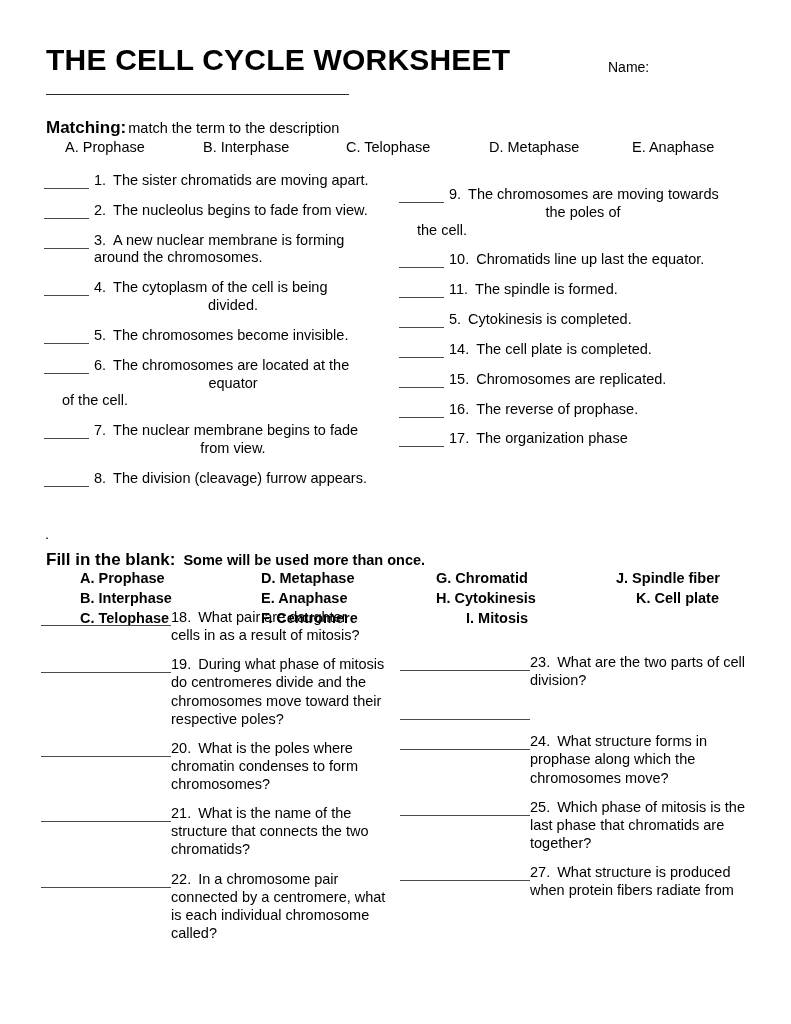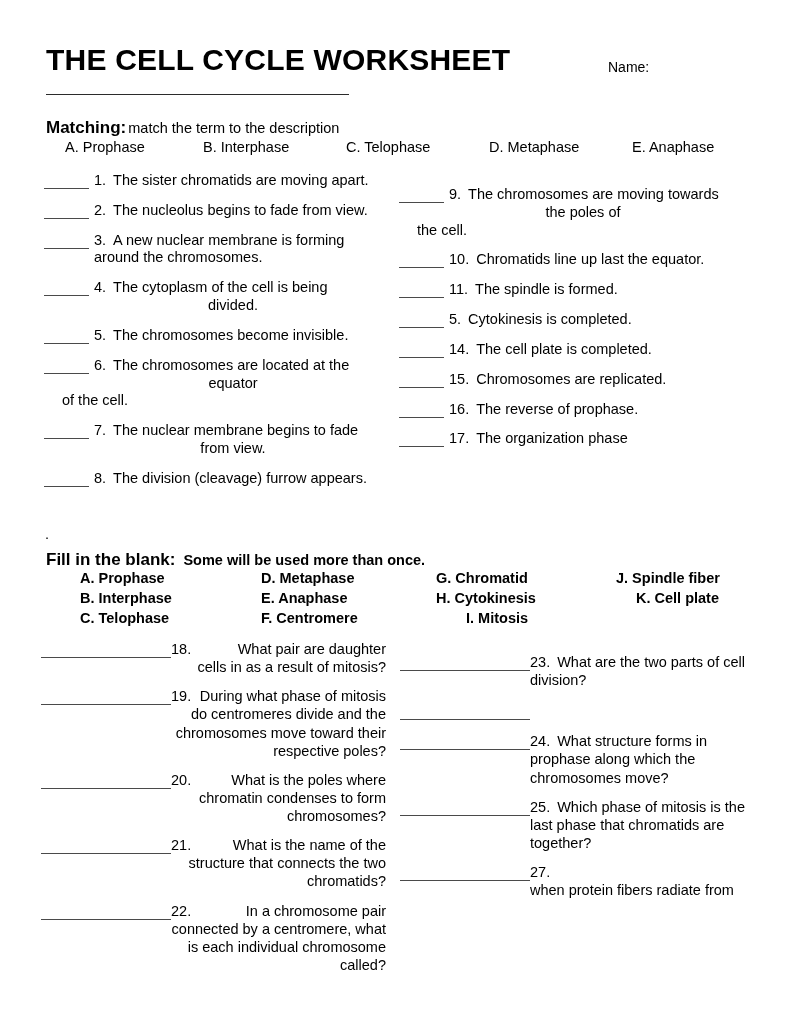--- a/index.html
+++ b/index.html
@@ -183,21 +183,21 @@
     position: absolute;
     white-space: nowrap;
   }
 
   
   .fill-col {
     position: absolute;
     font-size: 14.5px;
     line-height: 1.25;
   }
-  .fill-col.left  { left: 41px;  top: 640px; width: 345px; text-align: right; }
+  .fill-col.left  { left: 41px;  top: 608px; width: 345px; }
   .fill-col.right { left: 400px; top: 653px; width: 345px; }
 
   .f-item { position: relative; margin-bottom: 11px; }
   .f-row {
     display: flex;
     align-items: flex-start;
   }
   .f-blank {
     flex: 0 0 auto;
     width: 130px;
@@ -461,18 +461,19 @@
           <span class="f-num">25.</span>
           <span class="f-text">Which phase of mitosis is the</span>
         </div>
         <div class="f-cont">last phase that chromatids are</div>
         <div class="f-cont">together?</div>
       </div>
       <div class="f-item">
         <div class="f-row">
           <span class="f-blank"></span>
           <span class="f-num">27.</span>
+          <span class="f-text">What structure is produced</span>
         </div>
         <div class="f-cont">when protein fibers radiate from</div>
       </div>
     </div>
 
 </div>
 
 </body></html>

